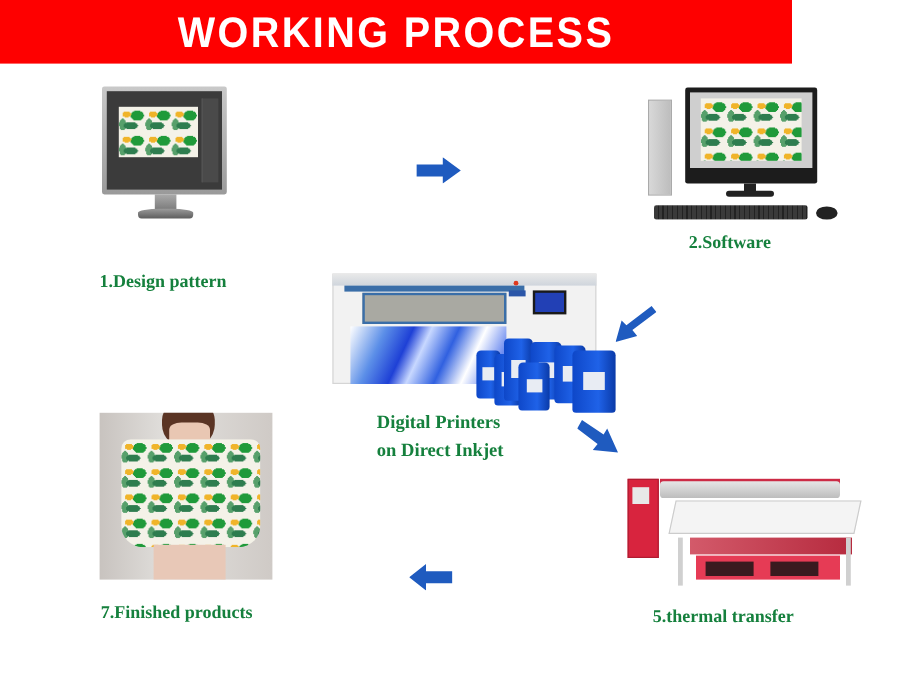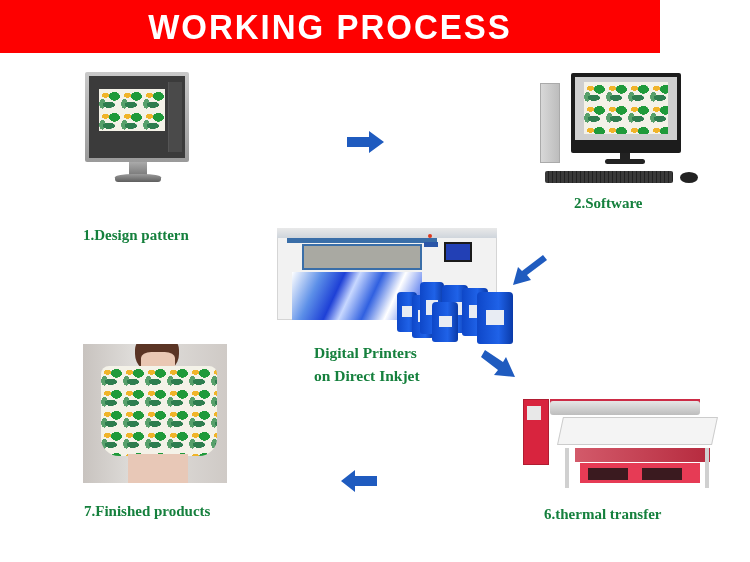--- a/index.html
+++ b/index.html
@@ -164,21 +164,21 @@
 <div class="press">
   <div class="cab"></div>
   <div class="redtop"></div>
   <div class="roller"></div>
   <div class="table"></div>
   <div class="belt"></div>
   <div class="lower"></div>
   <div class="leg" style="left:45px;"></div>
   <div class="leg" style="left:185px;"></div>
 </div>
-<div class="label" style="left:544px; top:503px;">6.thermal transfer</div>
+<div class="label" style="left:544px; top:503px;">5.thermal transfer</div>
 
 <div class="arrow" style="left:341px; top:470px;">
   <svg width="36" height="22" viewBox="0 0 36 22">
       <path d="M36 6 H14 V0 L0 11 L14 22 V16 H36 Z" fill="#1f5bbf"></path>
     </svg>
 </div>
 
 <div class="photo">
   <div class="hair"></div>
   <div class="skin"></div>

